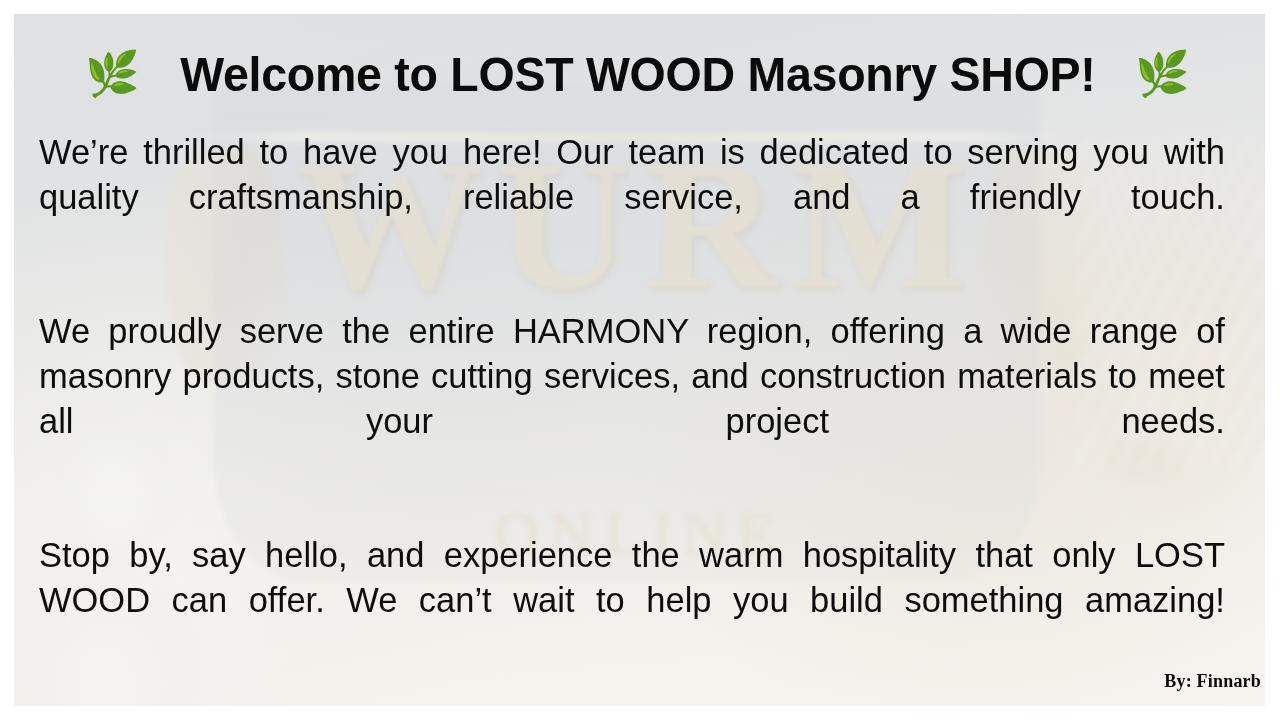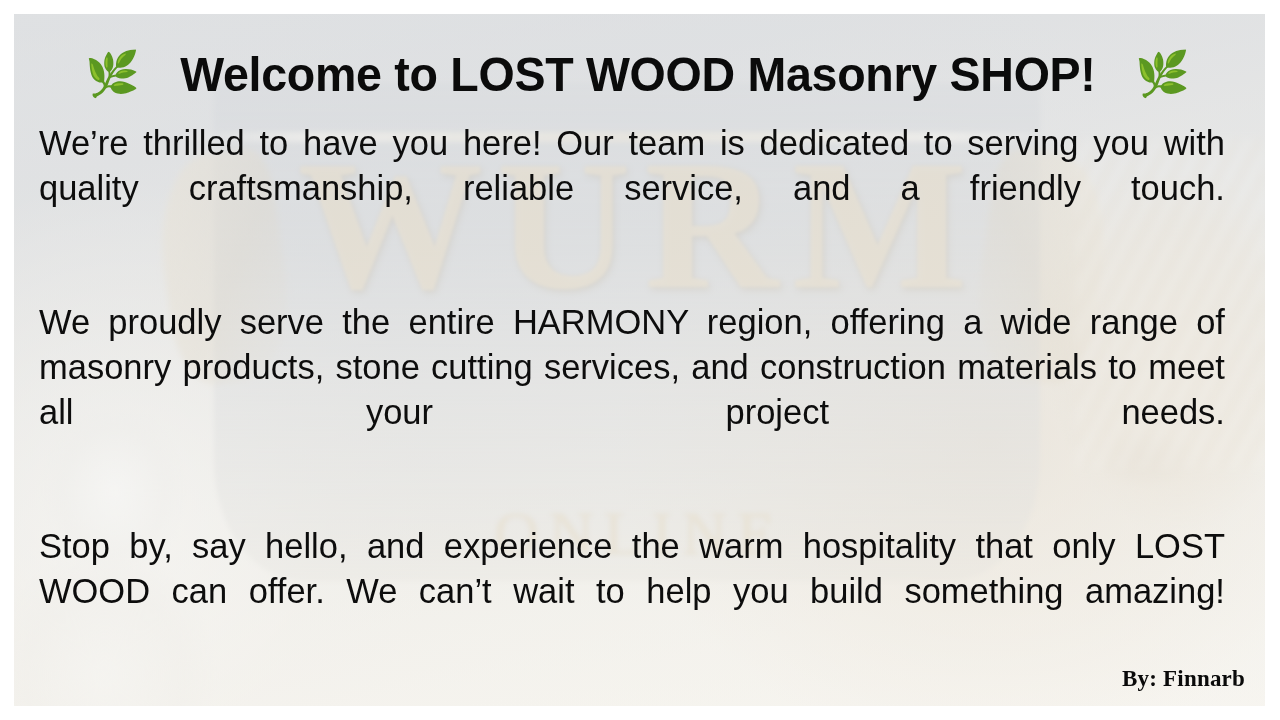--- a/index.html
+++ b/index.html
@@ -220,21 +220,21 @@
     font-family: "Liberation Sans Narrow", "Liberation Sans", sans-serif;
     font-weight: 700;
     font-size: 48px;
     letter-spacing: -0.3px;
     color: #0b0b0b;
     white-space: nowrap;
     transform: scaleX(0.97);
   }
 
   .body {
-    margin-top: 24px;
+    margin-top: 33px;
     padding-left: 14px;
     padding-right: 8px;
   }
 
   .para {
     font-family: "Liberation Sans Narrow", "Liberation Sans", sans-serif;
     font-size: 35px;
     line-height: 45px;
     color: #0d0d0d;
     text-align: justify;
@@ -245,25 +245,25 @@
   .para:last-child { margin-bottom: 0; }
   
   .para::after {
     content: "";
     display: inline-block;
     width: 100%;
   }
 
   .signature {
     position: absolute;
-    right: 20px;
+    right: 4px;
     bottom: 14px;
     font-family: "Liberation Serif", "DejaVu Serif", serif;
     font-weight: 700;
-    font-size: 23px;
+    font-size: 18px;
     letter-spacing: 0.2px;
     color: #0a0a0a;
   }
 </style>
 </head>
 <body>
 
 <div id="poster">
   <div class="canvas">
 

